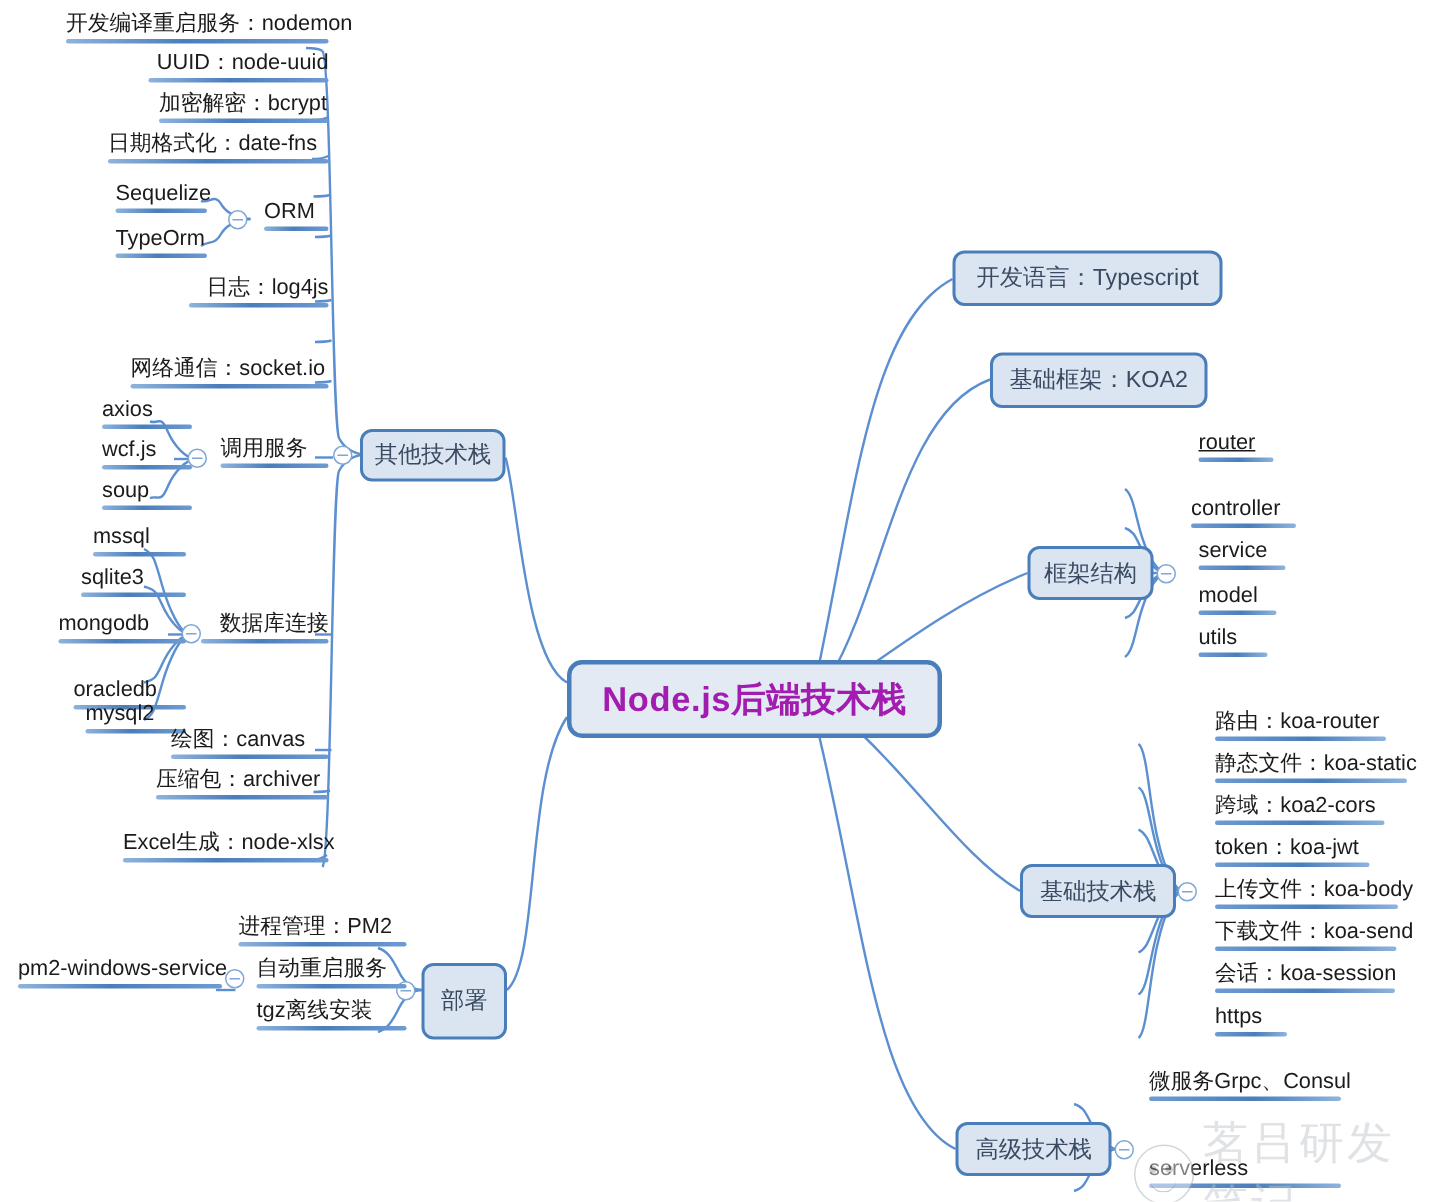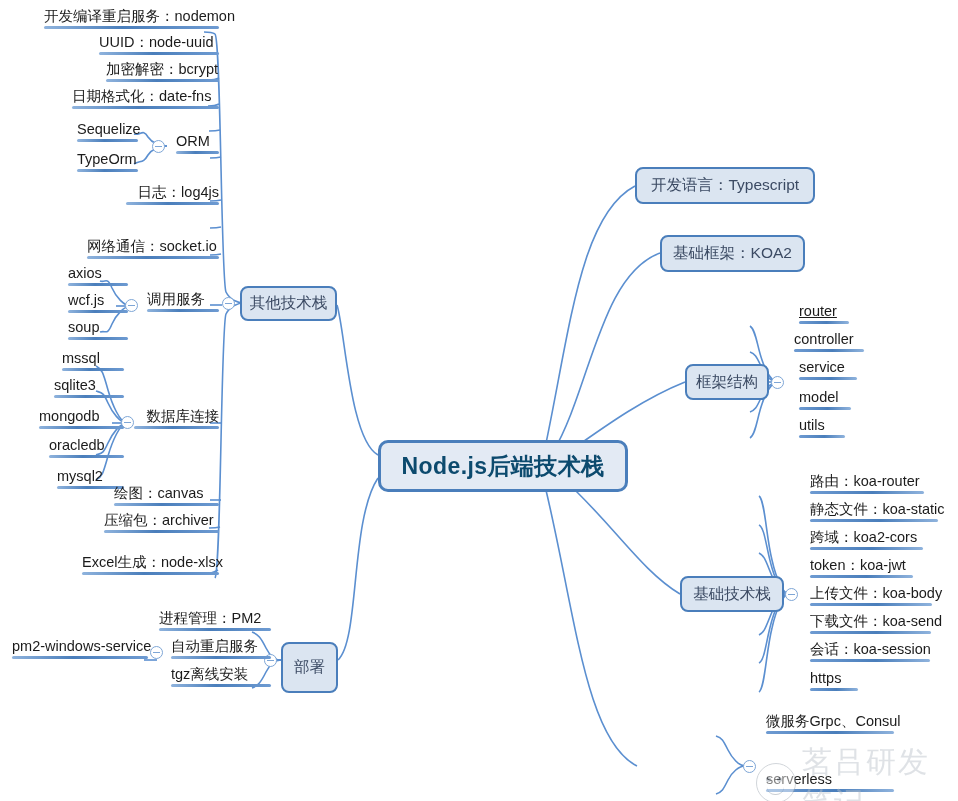--- a/index.html
+++ b/index.html
@@ -40,21 +40,21 @@
     color:#3b4a63;
     font-size:16px;
     white-space:nowrap;
     box-sizing:border-box;
     padding:0 12px;
   }
   .box.root{
     background:#e3eaf4;
     border:3px solid #4a7ebb;
     border-radius:10px;
-    color:#0c4a6e;
+    color:#a21caf;
     font-size:23px;
     font-weight:bold;
     letter-spacing:.4px;
   }
   .box.mid{font-size:15.5px;}
 
   
   .toggle{
     position:absolute;width:13px;height:13px;border-radius:50%;
     border:1px solid #7ea6d6;background:#ffffff;box-sizing:border-box;
@@ -170,21 +170,21 @@
 
   <div class="box mid" style="left:240px;top:286px;width:97px;height:35px;">
     <span>其他技术栈</span>
   </div>
   <div class="toggle" style="left:222px;top:297px;"></div>
 
   <div class="leaf rtl" style="left:40px;top:8px;width:175px;">
     <span class="txt">开发编译重启服务：nodemon</span>
     <span class="rule"></span>
   </div>
-  <div class="leaf rtl" style="left:95px;top:34px;width:120px;">
+  <div class="leaf rtl" style="left:95px;top:34px;width:120px;text-align:right;">
     <span class="txt">UUID：node-uuid</span>
     <span class="rule"></span>
   </div>
   <div class="leaf rtl" style="left:102px;top:61px;width:113px;">
     <span class="txt">加密解密：bcrypt</span>
     <span class="rule"></span>
   </div>
   <div class="leaf rtl" style="left:68px;top:88px;width:147px;">
     <span class="txt">日期格式化：date-fns</span>
     <span class="rule"></span>
@@ -241,21 +241,21 @@
     <span class="rule"></span>
   </div>
   <div class="leaf rtl" style="left:50px;top:377px;width:70px;">
     <span class="txt">sqlite3</span>
     <span class="rule"></span>
   </div>
   <div class="leaf rtl" style="left:35px;top:408px;width:85px;">
     <span class="txt">mongodb</span>
     <span class="rule"></span>
   </div>
-  <div class="leaf rtl" style="left:45px;top:437px;width:75px;">
+  <div class="leaf rtl" style="left:45px;top:452px;width:75px;">
     <span class="txt">oracledb</span>
     <span class="rule"></span>
   </div>
   <div class="leaf rtl" style="left:53px;top:468px;width:67px;">
     <span class="txt">mysql2</span>
     <span class="rule"></span>
   </div>
 
   <div class="leaf rtl" style="left:110px;top:485px;width:105px;">
     <span class="txt">绘图：canvas</span>
@@ -302,21 +302,21 @@
   </div>
 
   <div class="box mid" style="left:660px;top:235px;width:145px;height:37px;text-align:right;">
     <span>基础框架：KOA2</span>
   </div>
 
   <div class="box mid" style="left:685px;top:364px;width:84px;height:36px;">
     <span>框架结构</span>
   </div>
   <div class="toggle" style="left:771px;top:376px;"></div>
-  <div class="leaf" style="left:795px;top:303px;width:50px;text-decoration:underline;">
+  <div class="leaf" style="left:795px;top:287px;width:50px;text-decoration:underline;">
     <span class="txt">router</span>
     <span class="rule"></span>
   </div>
   <div class="leaf" style="left:790px;top:331px;width:70px;">
     <span class="txt">controller</span>
     <span class="rule"></span>
   </div>
   <div class="leaf" style="left:795px;top:359px;width:58px;">
     <span class="txt">service</span>
     <span class="rule"></span>
@@ -360,20 +360,23 @@
   </div>
   <div class="leaf" style="left:806px;top:641px;width:120px;">
     <span class="txt">会话：koa-session</span>
     <span class="rule"></span>
   </div>
   <div class="leaf" style="left:806px;top:670px;width:48px;">
     <span class="txt">https</span>
     <span class="rule"></span>
   </div>
 
+  <div class="box mid" style="left:637px;top:748px;width:104px;height:36px;">
+    <span>高级技术栈</span>
+  </div>
   <div class="toggle" style="left:743px;top:760px;"></div>
   <div class="leaf" style="left:762px;top:713px;width:128px;">
     <span class="txt">微服务Grpc、Consul</span>
     <span class="rule"></span>
   </div>
   <div class="leaf" style="left:762px;top:771px;width:128px;">
     <span class="txt">serverless</span>
     <span class="rule"></span>
   </div>
 

